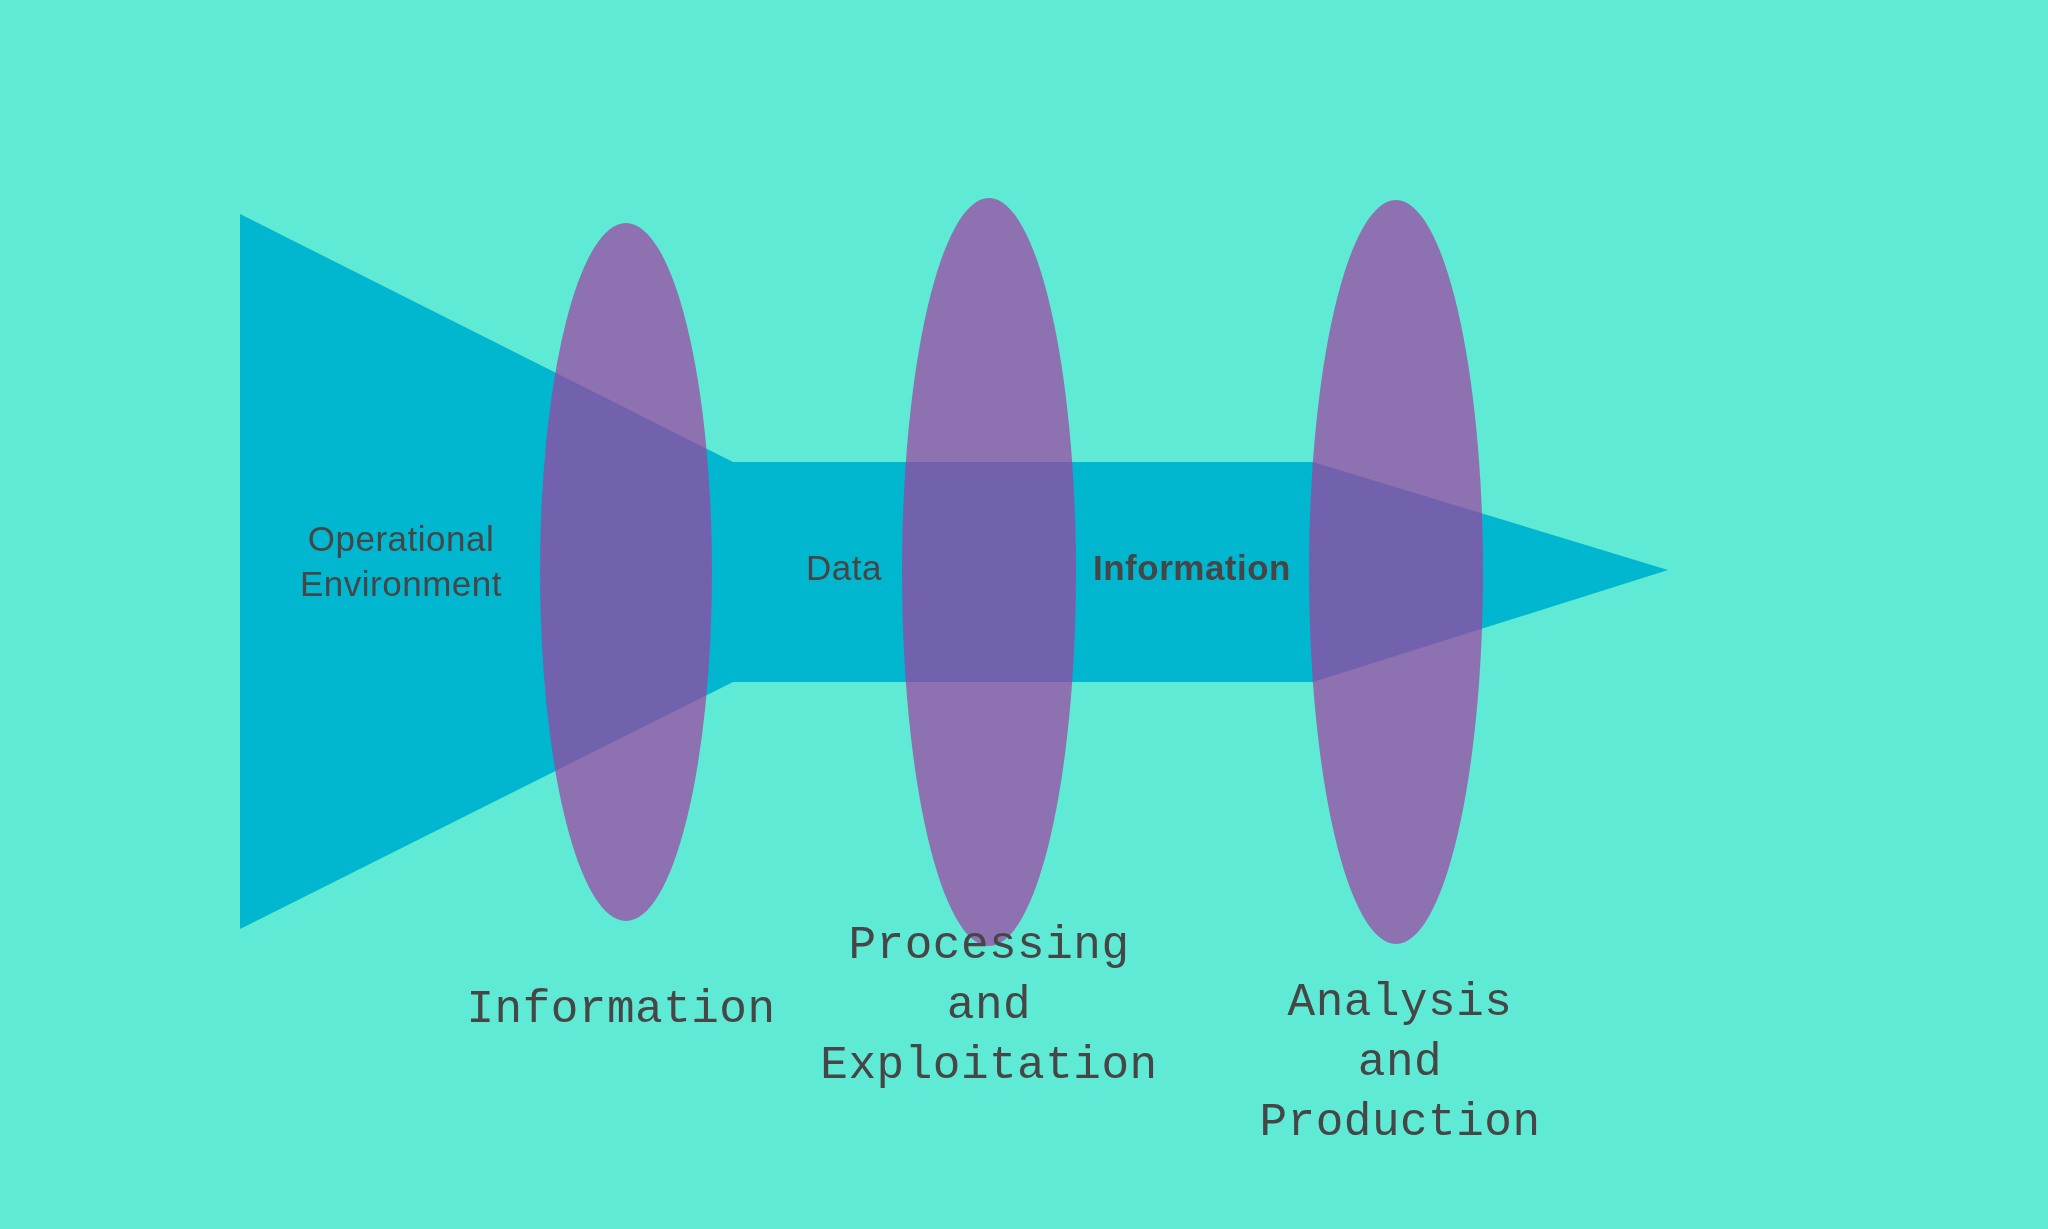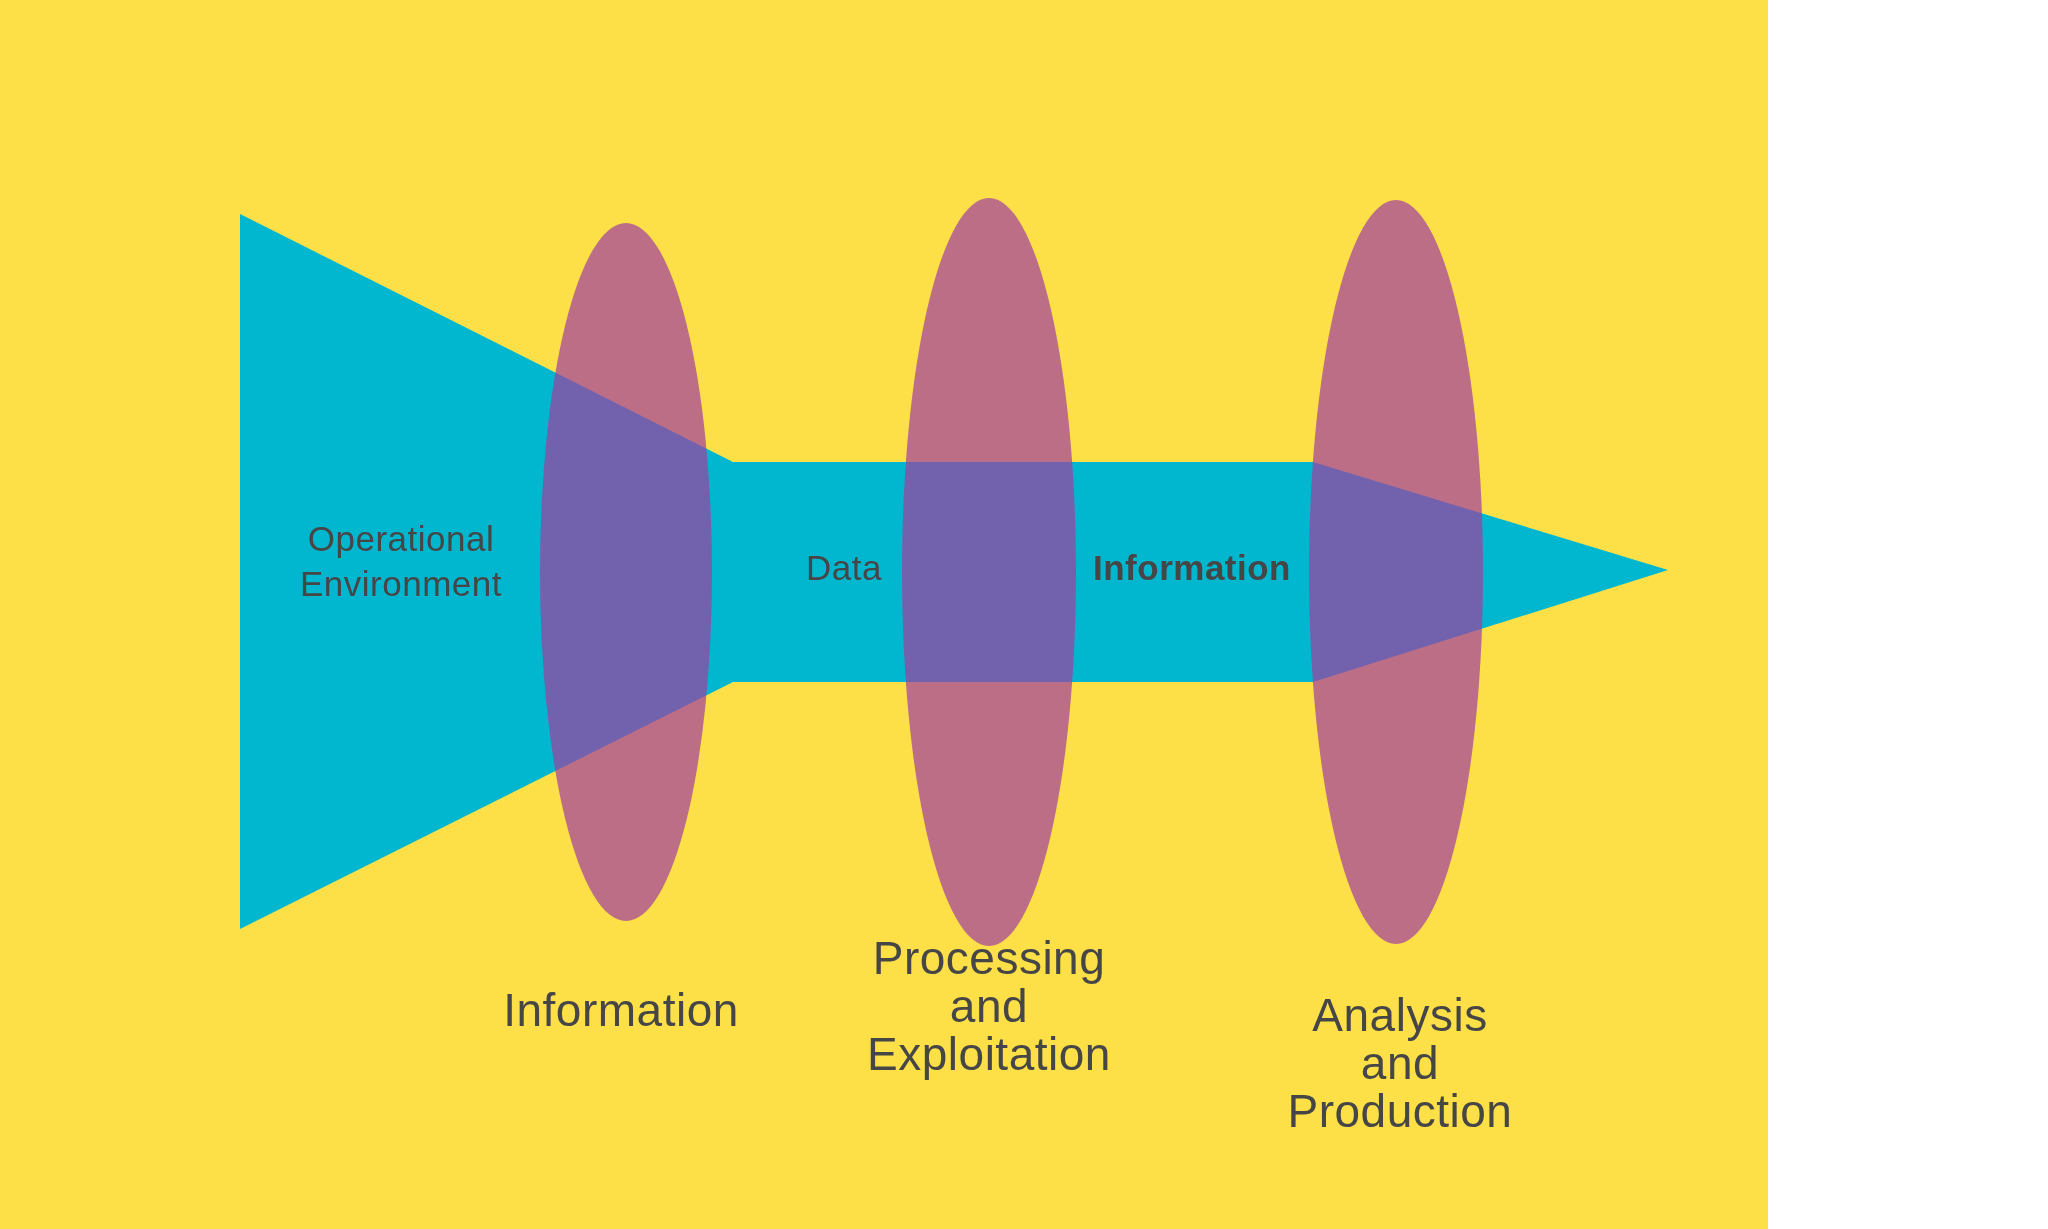--- a/index.html
+++ b/index.html
@@ -2,23 +2,23 @@
 <html><head>
 <meta charset="utf-8">
 <style>
   html, body {
     margin: 0;
     padding: 0;
     background: #ffffff;
   }
   #canvas {
     position: relative;
-    width: 1768px;
+    width: 2048px;
     height: 1229px;
-    background: #fde047;
+    background: #5eead4;
     overflow: hidden;
     font-family: "Liberation Sans", sans-serif;
   }
   #diagram-svg {
     position: absolute;
     left: 0;
     top: 0;
     width: 2048px;
     height: 1229px;
   }
@@ -29,22 +29,23 @@
     white-space: pre-line;
     color: #464646;
   }
   .flow-label {
     font-size: 35px;
     line-height: 45px;
     letter-spacing: 0.5px;
   }
   .stage-label {
     font-size: 46px;
-    line-height: 48px;
+    line-height: 60px;
     letter-spacing: 0.5px;
+    font-family: Liberation Mono, monospace;
   }
 </style>
 </head>
 <body>
 
 <div id="canvas">
 
   <svg id="diagram-svg" viewBox="0 0 2048 1229" aria-hidden="true">
 
     <polygon points="240,214 733,462 1313,462 1668,570 1313,682 733,682 240,929" fill="#00b7cf"></polygon>

